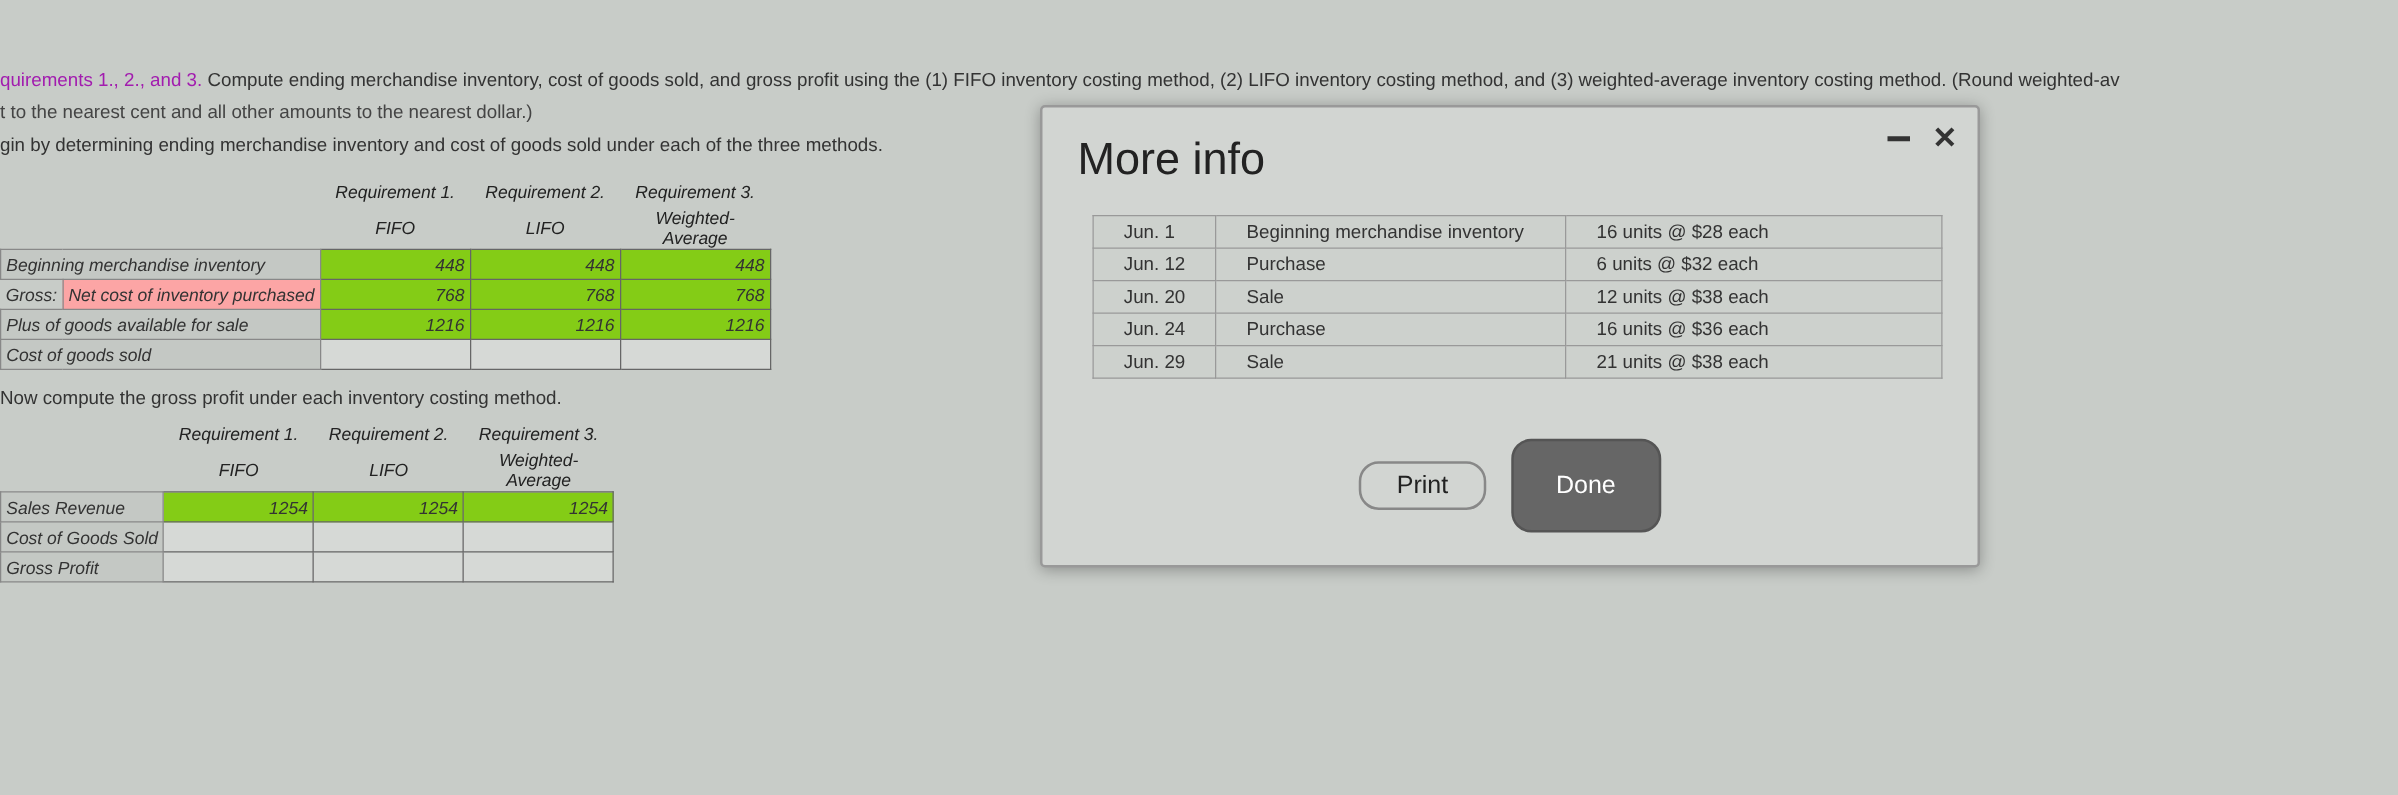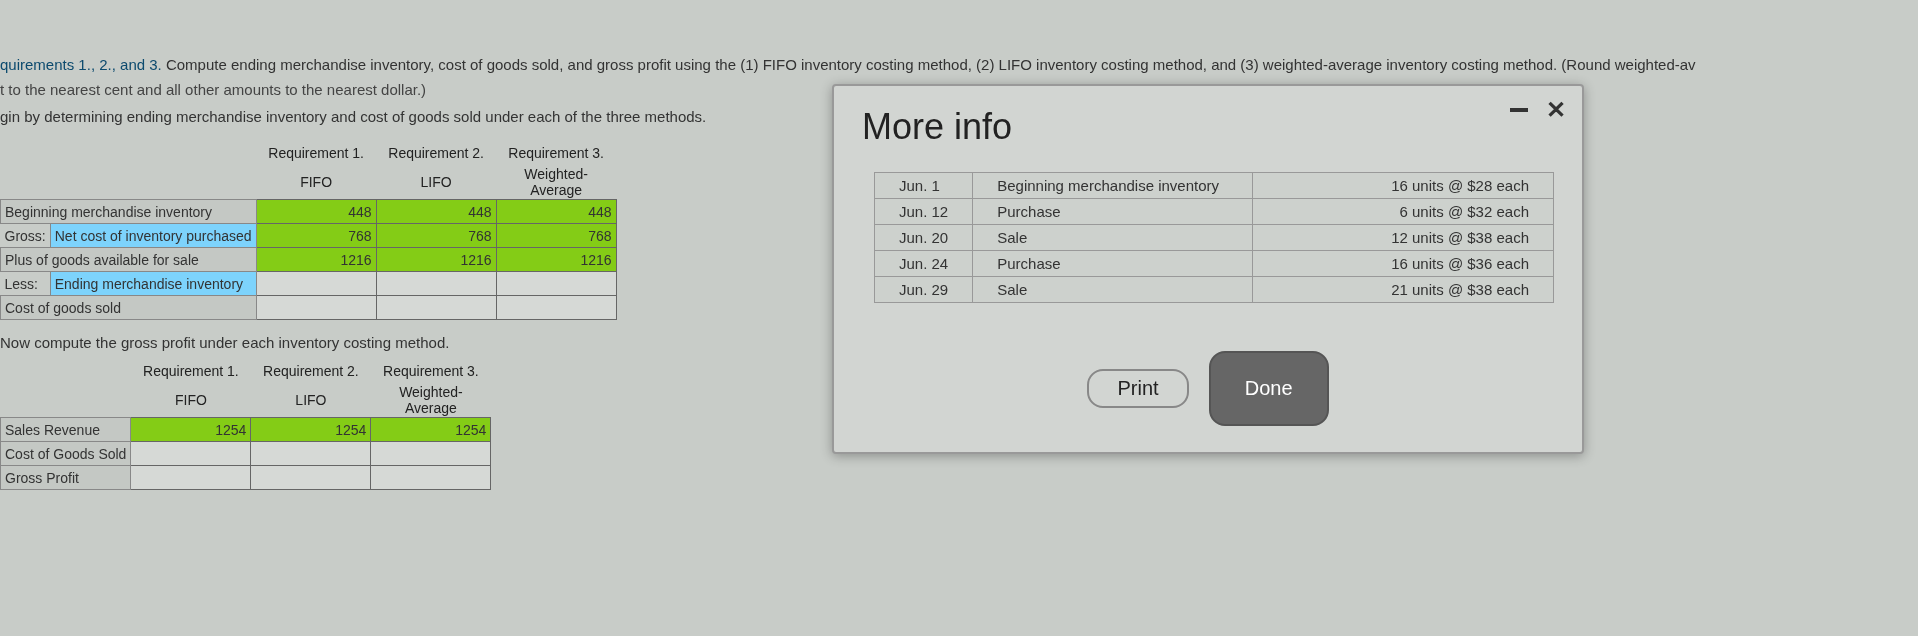--- a/index.html
+++ b/index.html
@@ -13,46 +13,47 @@
     font-size: 15px;
     color: #333;
   }
   .content {
     padding: 54px 0 0 0;
   }
   .instruction {
     padding: 0 8px 4px 0;
     line-height: 1.4;
   }
-  .instr-bold { color: #0c4a6e; }
+  .instr-bold { color: #a21caf; }
   .instr-note { color: #444; }
   .subinstruction {
     padding: 4px 8px 16px 0;
   }
   .table1, .table2 {
     border-collapse: collapse;
     font-size: 14px;
+    font-style: italic;
   }
   .table1 td, .table2 td {
     padding: 1px 4px;
     vertical-align: middle;
     height: 24px;
   }
   .hdr-top { text-align: center; color: #222; font-weight: normal; padding-bottom: 2px;}
   .hdr-sub { text-align: center; color: #222; padding-bottom: 2px;}
   .row-label {
     text-align: left;
     border: 1px solid #888;
     background: #c4c8c4;
     padding-left: 6px;
     white-space: nowrap;
   }
   .row-label-inner {
     border: 1px solid #888;
-    background: #7dd3fc;
+    background: #fca5a5;
     padding: 0 6px;
     white-space: nowrap;
   }
   .prefix {
     width: 40px;
     text-align: left;
     padding-right: 6px;
   }
   .cell-val {
     border: 1px solid #666;
@@ -100,21 +101,21 @@
     width: 680px;
   }
   .more-table td {
     border: 1px solid #999;
     padding: 4px 24px;
     background: #cdd1cd;
     font-size: 15px;
   }
   .more-table td:first-child { width: 80px; white-space: nowrap; }
   .more-table td:nth-child(2) { width: 280px; }
-  .more-table td:last-child { text-align: right; }
+  .more-table td:last-child { text-align: left; }
   .dialog-btns {
     position: absolute;
     bottom: 26px;
     left: 0; right: 0;
     text-align: center;
   }
   .dbtn {
     display: inline-block;
     padding: 6px 28px;
     border-radius: 16px;
@@ -163,27 +164,20 @@
       <td class="row-label-inner">Net cost of inventory purchased</td>
       <td class="cell-val">768</td>
       <td class="cell-val">768</td>
       <td class="cell-val">768</td>
     </tr>
     <tr>
       <td class="row-label" colspan="2">Plus of goods available for sale</td>
       <td class="cell-val">1216</td>
       <td class="cell-val">1216</td>
       <td class="cell-val">1216</td>
-    </tr>
-    <tr>
-      <td class="prefix">Less:</td>
-      <td class="row-label-inner">Ending merchandise inventory</td>
-      <td class="cell-val-empty"></td>
-      <td class="cell-val-empty"></td>
-      <td class="cell-val-empty"></td>
     </tr>
     <tr>
       <td class="row-label" colspan="2">Cost of goods sold</td>
       <td class="cell-val-empty"></td>
       <td class="cell-val-empty"></td>
       <td class="cell-val-empty"></td>
     </tr>
   </tbody>
     </table>
 

